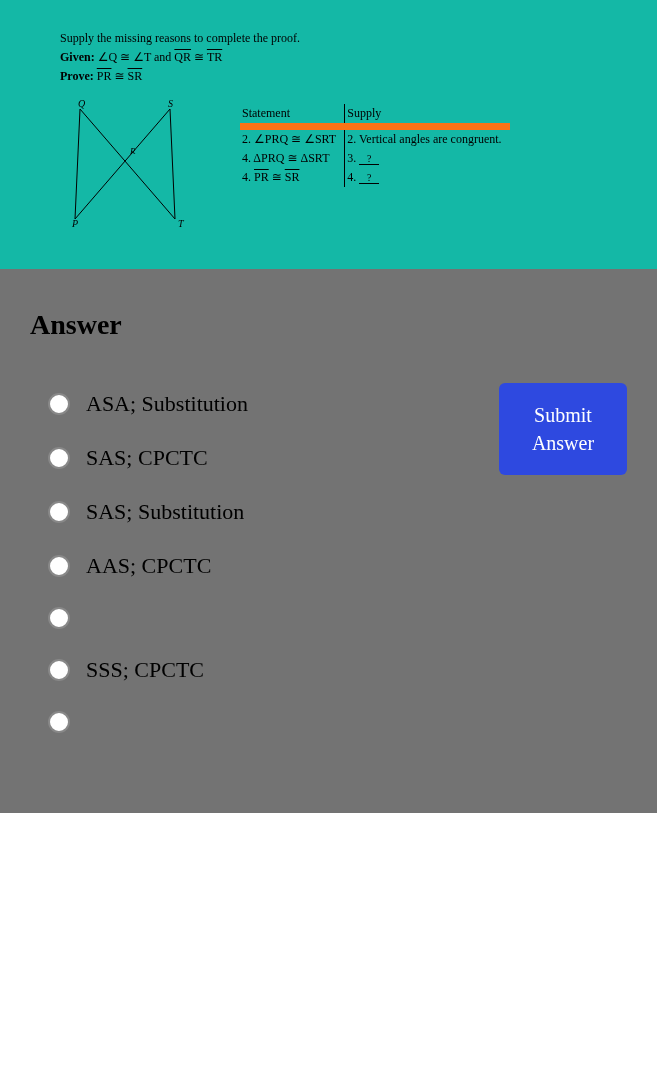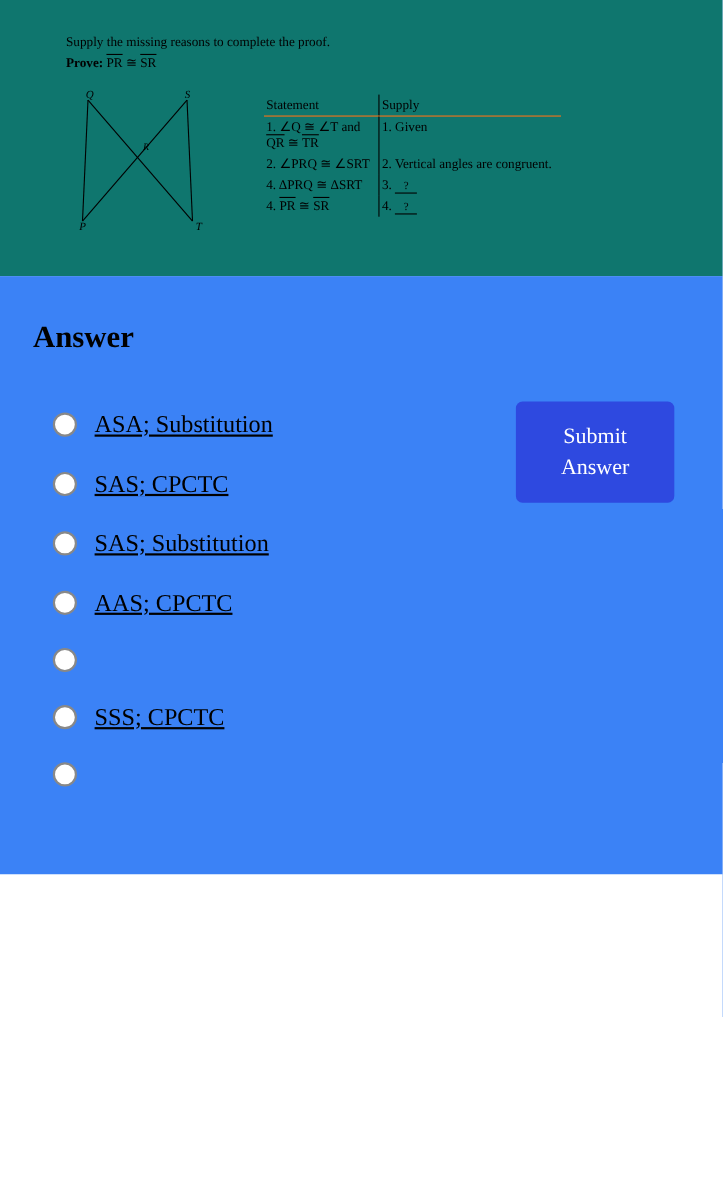--- a/index.html
+++ b/index.html
@@ -4,21 +4,21 @@
 <style>
   * { box-sizing: border-box; margin: 0; padding: 0; }
   body {
     width: 657px;
     font-family: Georgia, 'Times New Roman', serif;
     background: #fff;
     color: #000;
   }
   .question-area {
     padding: 30px 50px 40px 60px;
-    background: #0f766e;
+    background: #14b8a6;
   }
   .prompt {
     font-family: 'Times New Roman', serif;
     font-size: 12px;
     line-height: 1.4;
     margin-bottom: 15px;
   }
   .prompt .line1 { }
   .prompt .line2 { margin-top: 2px; }
   .prompt .line3 { margin-top: 2px; }
@@ -37,37 +37,37 @@
   .proof-table {
     font-family: 'Times New Roman', serif;
     font-size: 12px;
     border-collapse: collapse;
     margin-top: 5px;
   }
   .proof-table th {
     font-weight: normal;
     text-align: left;
     padding: 2px 24px 2px 2px;
-    border-bottom: 1px solid #f97316;
+    border-bottom: 7px solid #f97316;
   }
   .proof-table td {
     padding: 2px 8px 2px 2px;
     vertical-align: top;
   }
   .proof-table .col-left { border-right: 1px solid #000; }
   .blank {
     display: inline-block;
     border-bottom: 1px solid #000;
     min-width: 20px;
     text-align: center;
     font-size: 10px;
   }
   .answer-section {
-    background: #3b82f6;
-    padding: 40px 44px 80px 30px;
+    background: #737373;
+    padding: 40px 30px 80px 30px;
   }
   .answer-heading {
     font-family: Georgia, serif;
     font-size: 28px;
     font-weight: bold;
     margin-bottom: 50px;
   }
   .answer-body {
     display: flex;
     align-items: flex-start;
@@ -79,51 +79,54 @@
     flex-direction: column;
     gap: 28px;
     padding-left: 18px;
   }
   .option {
     display: flex;
     align-items: center;
     gap: 16px;
     font-size: 22px;
     cursor: pointer;
-    text-decoration: underline;
   }
   .radio {
     width: 22px;
     height: 22px;
     border: 2px solid #888;
     border-radius: 50%;
     flex-shrink: 0;
     background: #fff;
   }
   .submit-btn {
     background: #2e49e0;
     color: #fff;
     font-family: Georgia, serif;
     font-size: 20px;
     border: none;
     border-radius: 6px;
     padding: 18px 22px;
     line-height: 1.4;
     cursor: pointer;
     text-align: center;
-    width: 144px;
+    width: 128px;
     margin-top: -8px;
   }
 </style>
 </head>
 <body>
 
 <div class="question-area">
   <div class="prompt">
     <div class="line1">Supply the missing reasons to complete the proof.</div>
+    <div class="line2">
+      <b>Given:</b>
+      <span>∠Q ≅ ∠T</span><span> and </span><span class="overline">QR</span><span> ≅ </span><span class="overline">TR</span>
+    </div>
     <div class="line3">
       <b>Prove:</b>
       <span class="overline">PR</span><span> ≅ </span><span class="overline">SR</span>
     </div>
   </div>
 
   <div class="visual-row">
     <svg class="diagram" viewBox="0 0 140 130">
       <line x1="20" y1="10" x2="15" y2="120" stroke="#000" stroke-width="1"></line>
       <line x1="20" y1="10" x2="115" y2="120" stroke="#000" stroke-width="1"></line>
@@ -136,27 +139,20 @@
       <text x="118" y="128" font-size="10" font-style="italic" font-family="serif">T</text>
     </svg>
 
     <table class="proof-table">
       <tbody>
           <tr>
         <th class="col-left">Statement</th>
         <th>Supply</th>
       </tr>
       <tr>
-        <td class="col-left">
-          <span>1. ∠Q ≅ ∠T and</span><br>
-          <span class="overline">QR</span><span> ≅ </span><span class="overline">TR</span>
-        </td>
-        <td>1. Given</td>
-      </tr>
-      <tr>
         <td class="col-left">2.  ∠PRQ ≅ ∠SRT</td>
         <td>2. Vertical angles are congruent.</td>
       </tr>
       <tr>
         <td class="col-left">4. ΔPRQ ≅ ΔSRT</td>
         <td><span>3. </span><span class="blank">?</span></td>
       </tr>
       <tr>
         <td class="col-left">
           <span>4. </span><span class="overline">PR</span><span> ≅ </span><span class="overline">SR</span>

